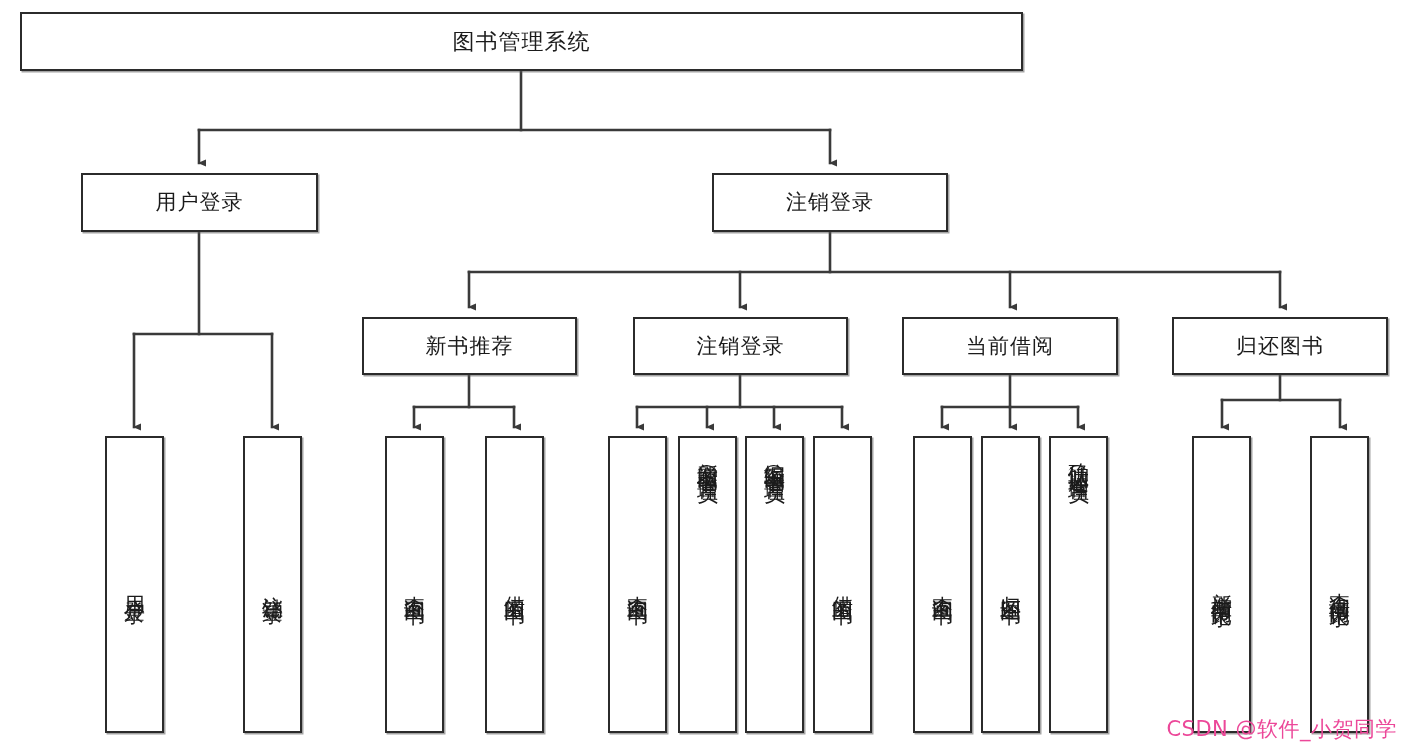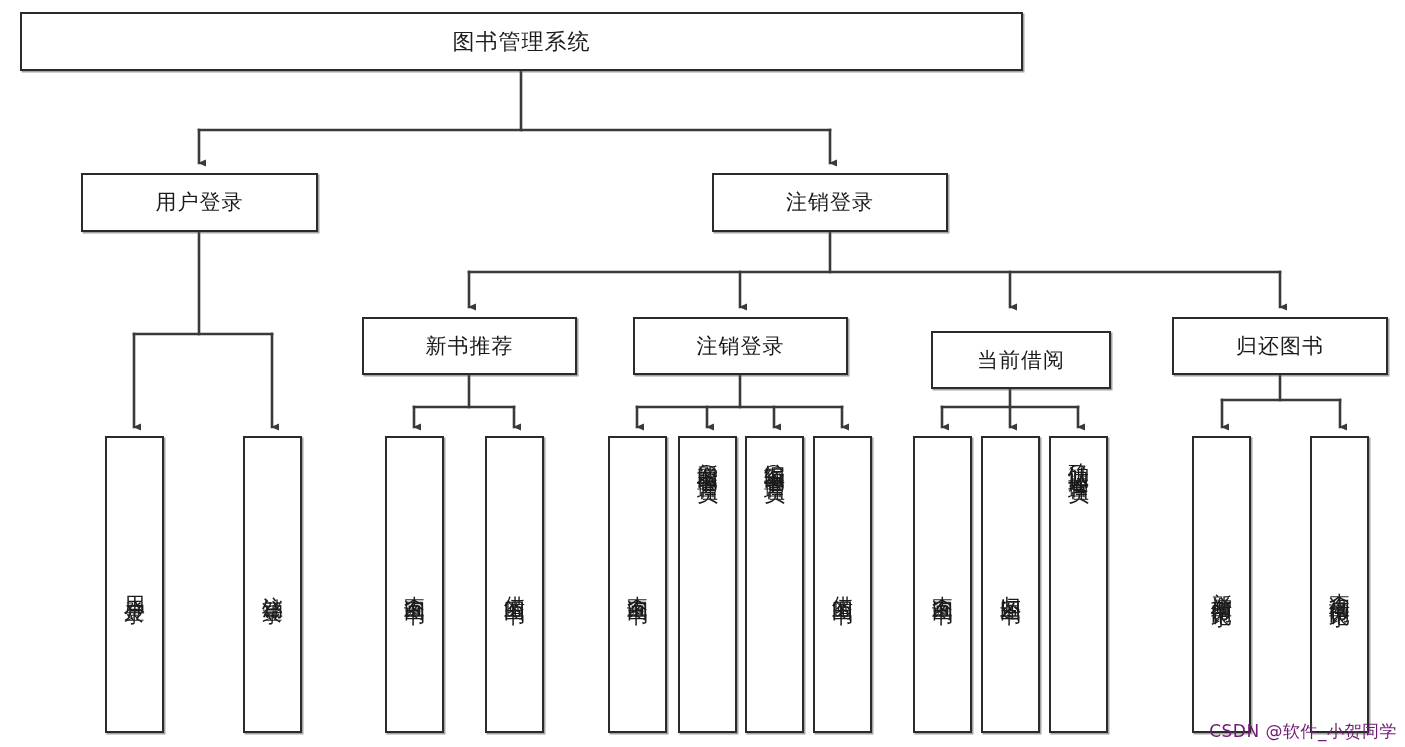--- a/index.html
+++ b/index.html
@@ -60,22 +60,22 @@
   
   .node.vertical.center{
     align-items:center;
     padding-top:0;
   }
   
   #watermark{
     position:absolute;
     right:8px;
     bottom:4px;
-    font-size:17px;
-    color:#701a75;
+    font-size:21px;
+    color:#ec4899;
     letter-spacing:.5px;
     white-space:nowrap;
   }
 </style>
 </head>
 <body>
 
 <div id="canvas">
 
   <svg id="wires" viewBox="0 0 1405 747" width="1405" height="747">
@@ -141,21 +141,21 @@
   </div>
 
   <div class="node" style="left:362px; top:317px; width:215px; height:58px;">
     <span class="label">新书推荐</span>
   </div>
 
   <div class="node" style="left:633px; top:317px; width:215px; height:58px;">
     <span class="label">注销登录</span>
   </div>
 
-  <div class="node" style="left:902px; top:331px; width:180px; height:58px;margin-left:29px;">
+  <div class="node" style="left:902px; top:317px; width:216px; height:58px;">
     <span class="label">当前借阅</span>
   </div>
 
   <div class="node" style="left:1172px; top:317px; width:216px; height:58px;">
     <span class="label">归还图书</span>
   </div>
 
   <div class="node vertical center" style="left:105px; top:436px; width:59px; height:297px;">
     <span class="label">用户登录</span>
   </div>

